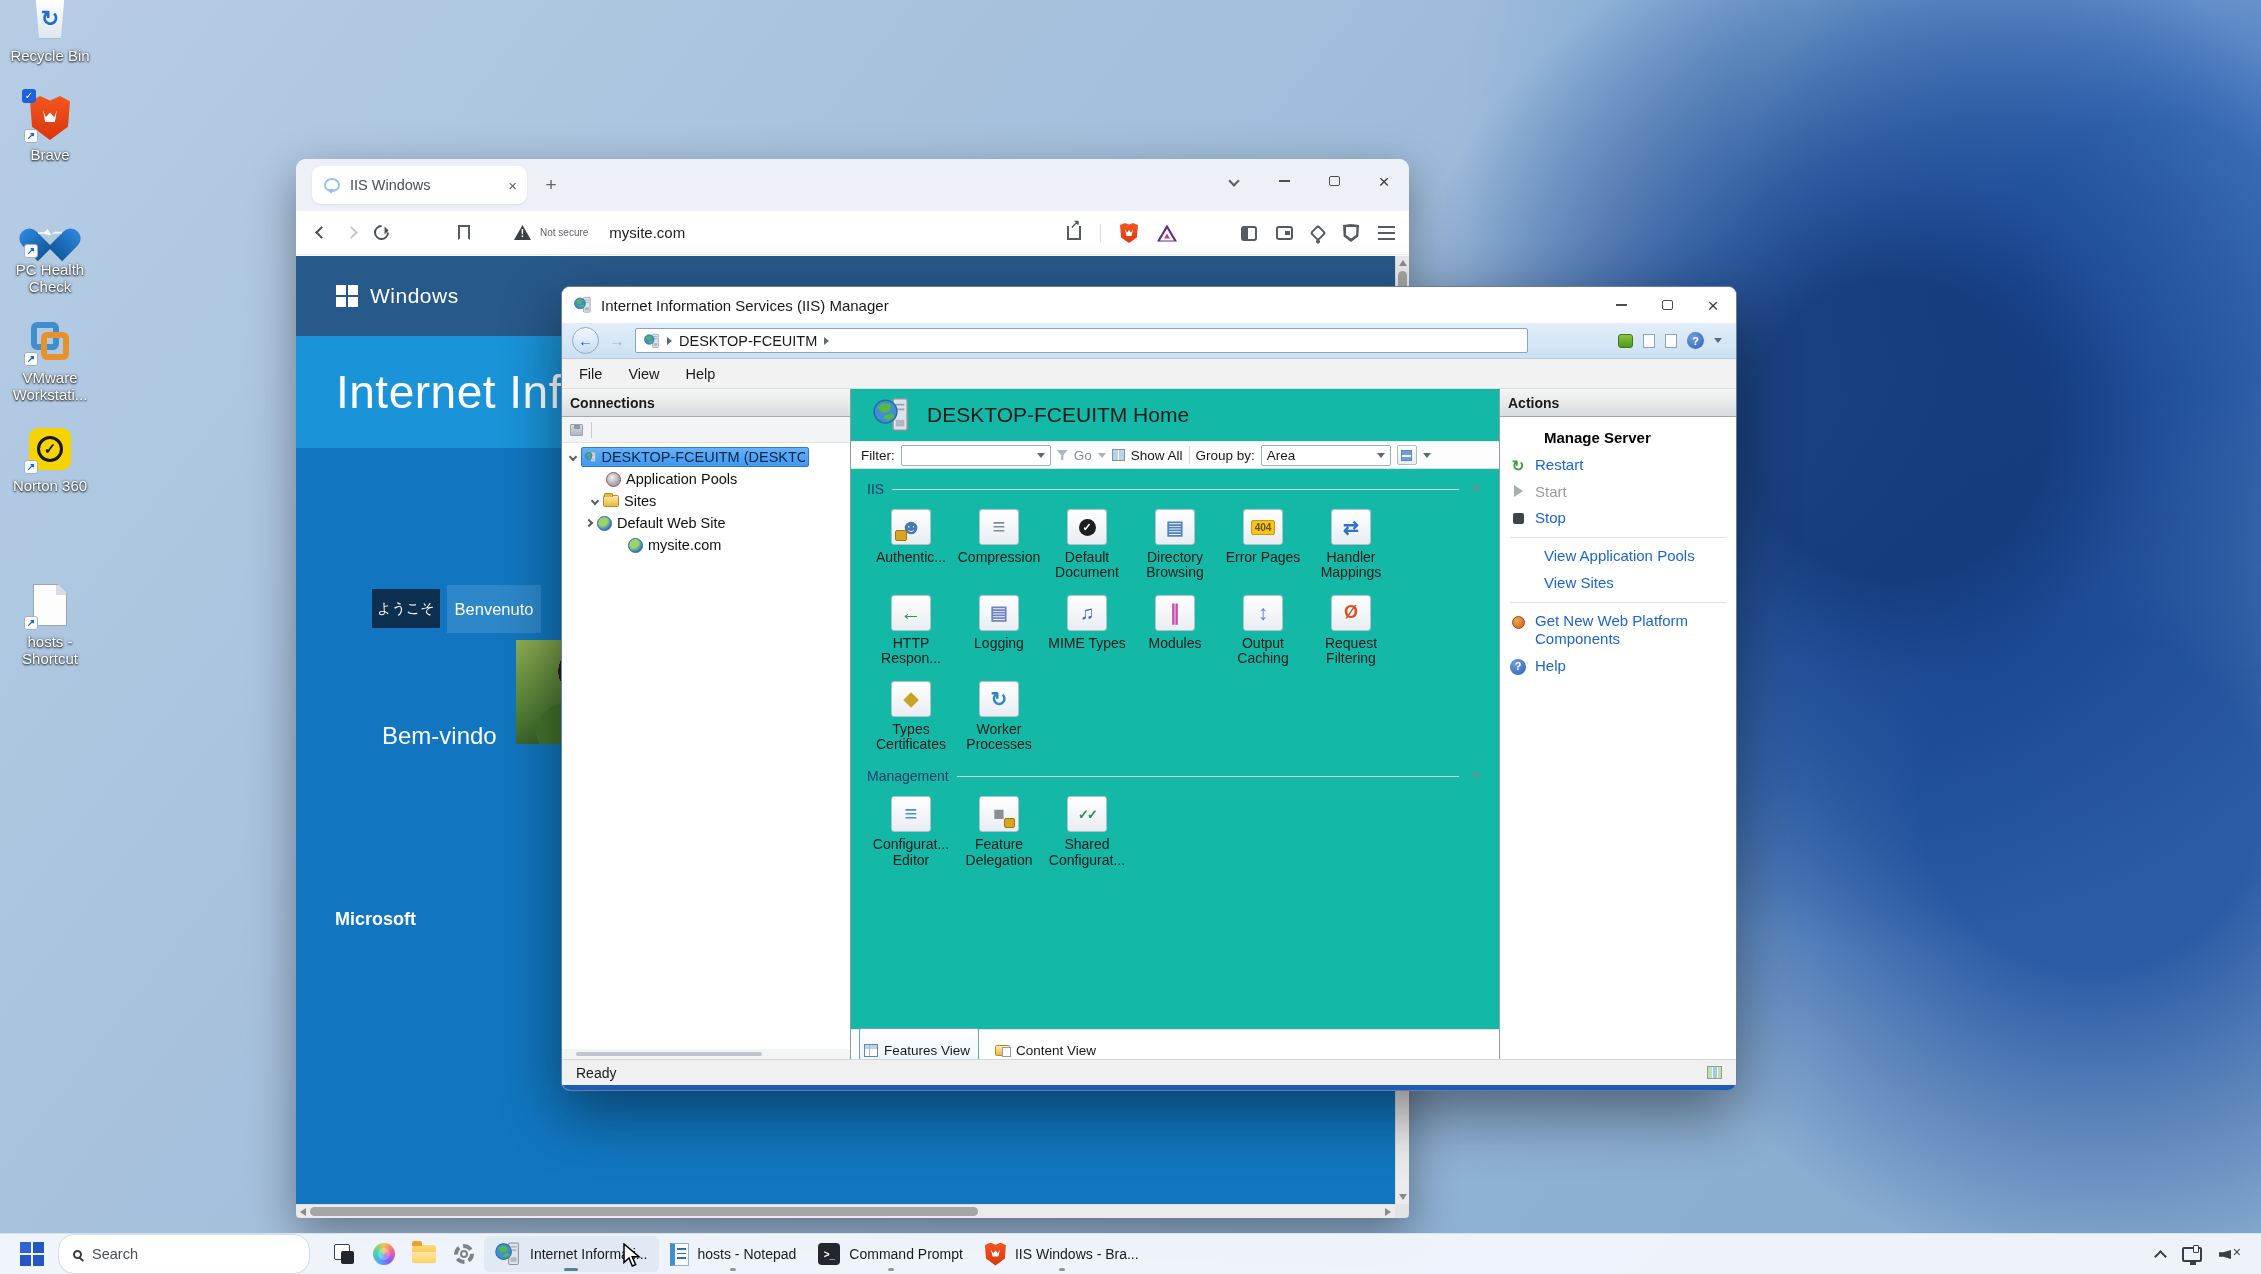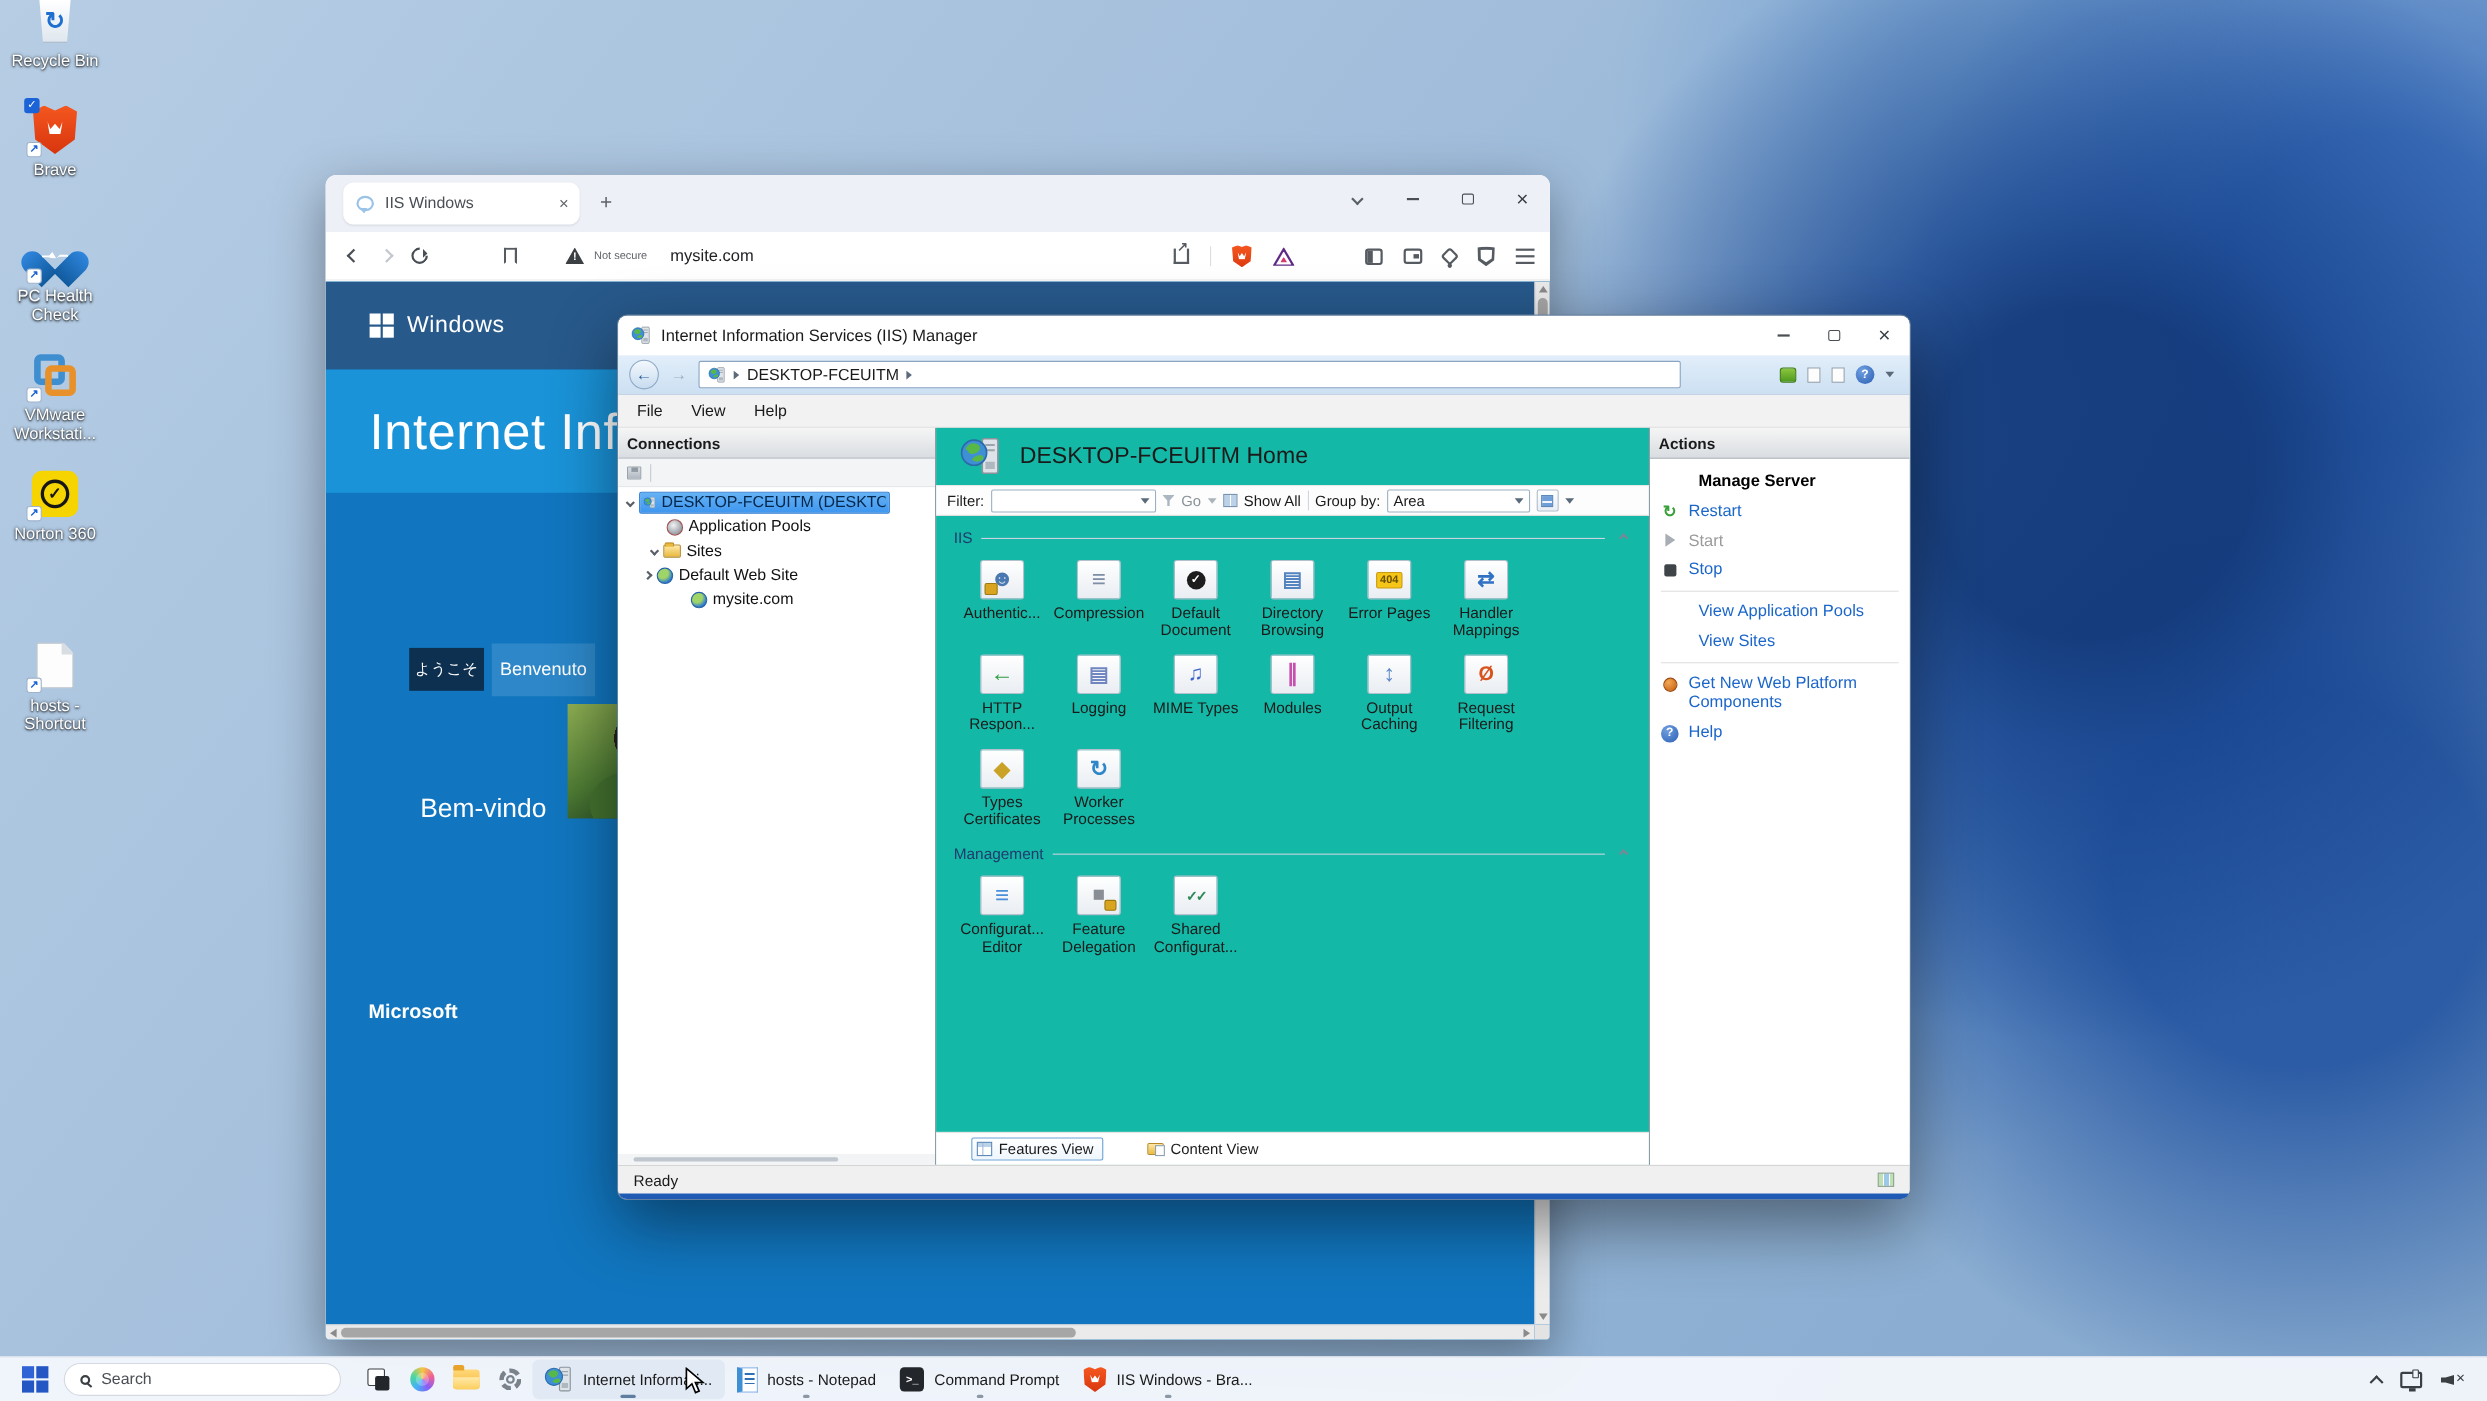--- a/index.html
+++ b/index.html
@@ -253,21 +253,21 @@
   .fi-out::before { content:"\2195"; color:#5b89c9; font-size:21px; }
   .fi-req::before { content:"\00d8"; color:#d9531e; font-size:18px; }
   .fi-cert::before { content:"\25c6"; color:#c9a227; }
   .fi-worker::before { content:"\21bb"; color:#2f86c9; font-size:20px; }
   .fi-cfged::before { content:"\2261"; color:#4a90d9; font-size:22px; }
   .fi-featd::before { content:"\25a0"; color:#8a8f96; }
   .fi-featd::after { content:""; position:absolute; right:3px; bottom:3px; width:9px; height:8px; background:#d9a520; border:1px solid #9c7a10; border-radius:2px; }
   .fi-shared::before { content:"\2713\2713"; color:#2e8b57; font-size:13px; letter-spacing:-2px; }
 
   .view-tabs { height:30px; flex:none; border-top:1px solid #e3e3e3; display:flex; align-items:center; gap:12px; padding-left:8px; background:#fff; font-size:13.5px; color:#1a1a1a; }
-  .vtab { display:flex; align-items:center; gap:6px; padding:2px 8px 2px 4px;margin-left:24px; }
+  .vtab { display:flex; align-items:center; gap:6px; padding:14px 8px 2px 4px; }
   .vtab.sel { border:1px solid #6aa1d8; border-radius:2px; background:linear-gradient(#ffffff,#eef6fd); }
   .vt-grid { width:14px; height:13px; border:1px solid #5d88b8; background:linear-gradient(#bcd2e8 0 4px, #fff 4px); position:relative; }
   .vt-grid::after { content:""; position:absolute; left:4px; top:0; bottom:0; width:1px; background:#9dbcd8; }
   .vt-folder { width:15px; height:11px; background:linear-gradient(#ffe9a8,#e8b93c); border:1px solid #b8892a; border-radius:1.6px; position:relative; }
   .vt-folder::after { content:""; position:absolute; right:-2px; bottom:-2px; width:7px; height:8px; background:#fdfdfd; border:1px solid #93a1ae; }
 
   
   .pane-actions { width:236px; flex:none; display:flex; flex-direction:column; background:#fff; }
   .actions-body { flex:1; padding:8px 0 0 0; font-size:15px; }
   .act-row { display:flex; align-items:flex-start; gap:9px; padding:4px 8px 4px 10px; line-height:1.25; }
@@ -290,21 +290,21 @@
   .status-ic { margin-left:auto; width:15px; height:13px; border:1px solid #8aa090; background:linear-gradient(90deg,#bfe0b0 0 4px,#fff 4px 5px,#9cc9e8 5px 9px,#fff 9px 10px,#bfe0b0 10px); }
   .iis-accent { height:5px; flex:none; background:#1f5bb5; }
 
   
   .taskbar { position:absolute; left:0; right:0; bottom:0; height:41px; z-index:50;
     background:rgba(242,246,252,.96); border-top:1px solid #dbe2ec; display:flex; align-items:center; }
   .tb-start { margin-left:12px; width:40px; height:36px; display:flex; align-items:center; justify-content:center; border-radius:6px; }
   .startlogo { display:grid; grid-template-columns:11px 11px; grid-template-rows:11px 11px; gap:2px; }
   .startlogo i { display:block; background:#2456c4; }
   .startlogo i:nth-child(1){ background:#2f63d6; }
-  .tb-search { margin-left:6px; width:252px; height:30px; background:#fff; border:1px solid #d5dae2; border-radius:16px;
+  .tb-search { margin-left:6px; width:252px; height:40px; background:#fff; border:1px solid #d5dae2; border-radius:16px;
     display:flex; align-items:center; gap:10px; padding-left:14px; }
   .mag { width:9px; height:9px; border:2px solid #3a3f44; border-radius:50%; position:relative; }
   .mag::after { content:""; position:absolute; right:-4px; bottom:-3px; width:6px; height:2px; background:#3a3f44; transform:rotate(40deg); }
   .tb-search-label { font-size:14.5px; color:#4a4f55; }
   .tb-ico { width:40px; height:36px; display:flex; align-items:center; justify-content:center; border-radius:6px; position:relative; }
   .taskview { width:20px; height:20px; position:relative; }
   .taskview::before { content:""; position:absolute; left:0; top:0; width:14px; height:14px; background:#fff; border:1.6px solid #3a3f44; border-radius:2px; }
   .taskview::after { content:""; position:absolute; right:0; bottom:0; width:13px; height:13px; background:#23262a; border-radius:2px; }
   .copilot { width:22px; height:22px; border-radius:50%; background:conic-gradient(#f6c445,#ef6292,#8a5cf6,#45b0f6,#4ad8a0,#f6c445); position:relative; }
   .copilot::after { content:""; position:absolute; inset:5px; background:#fff; border-radius:50%; opacity:.25; }

